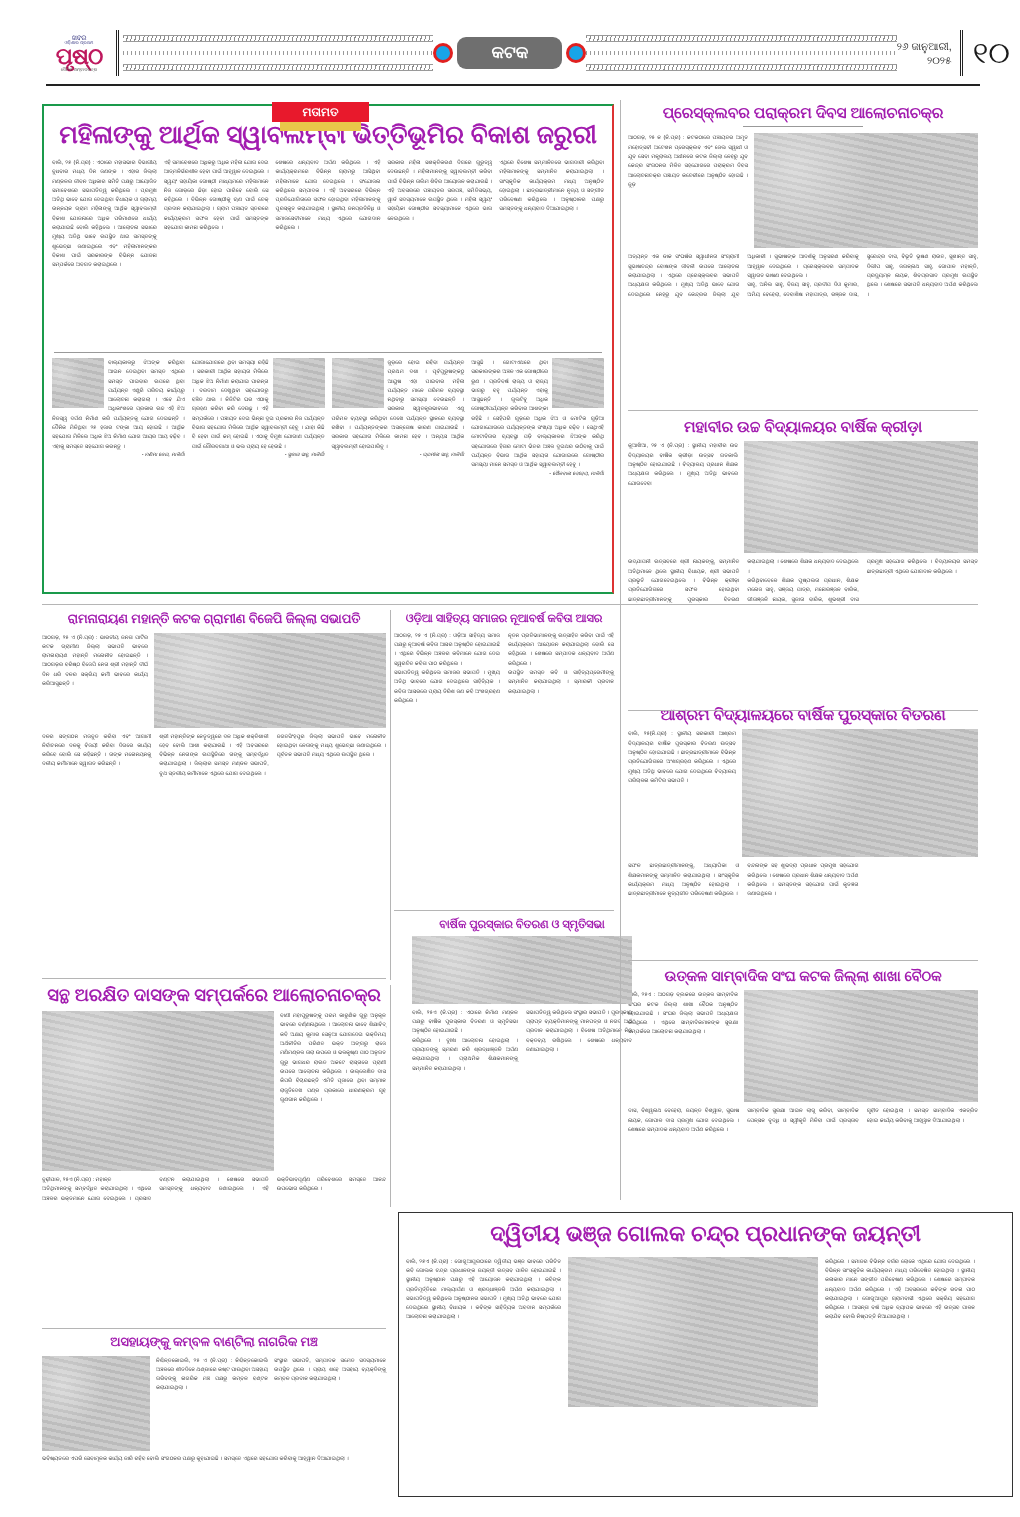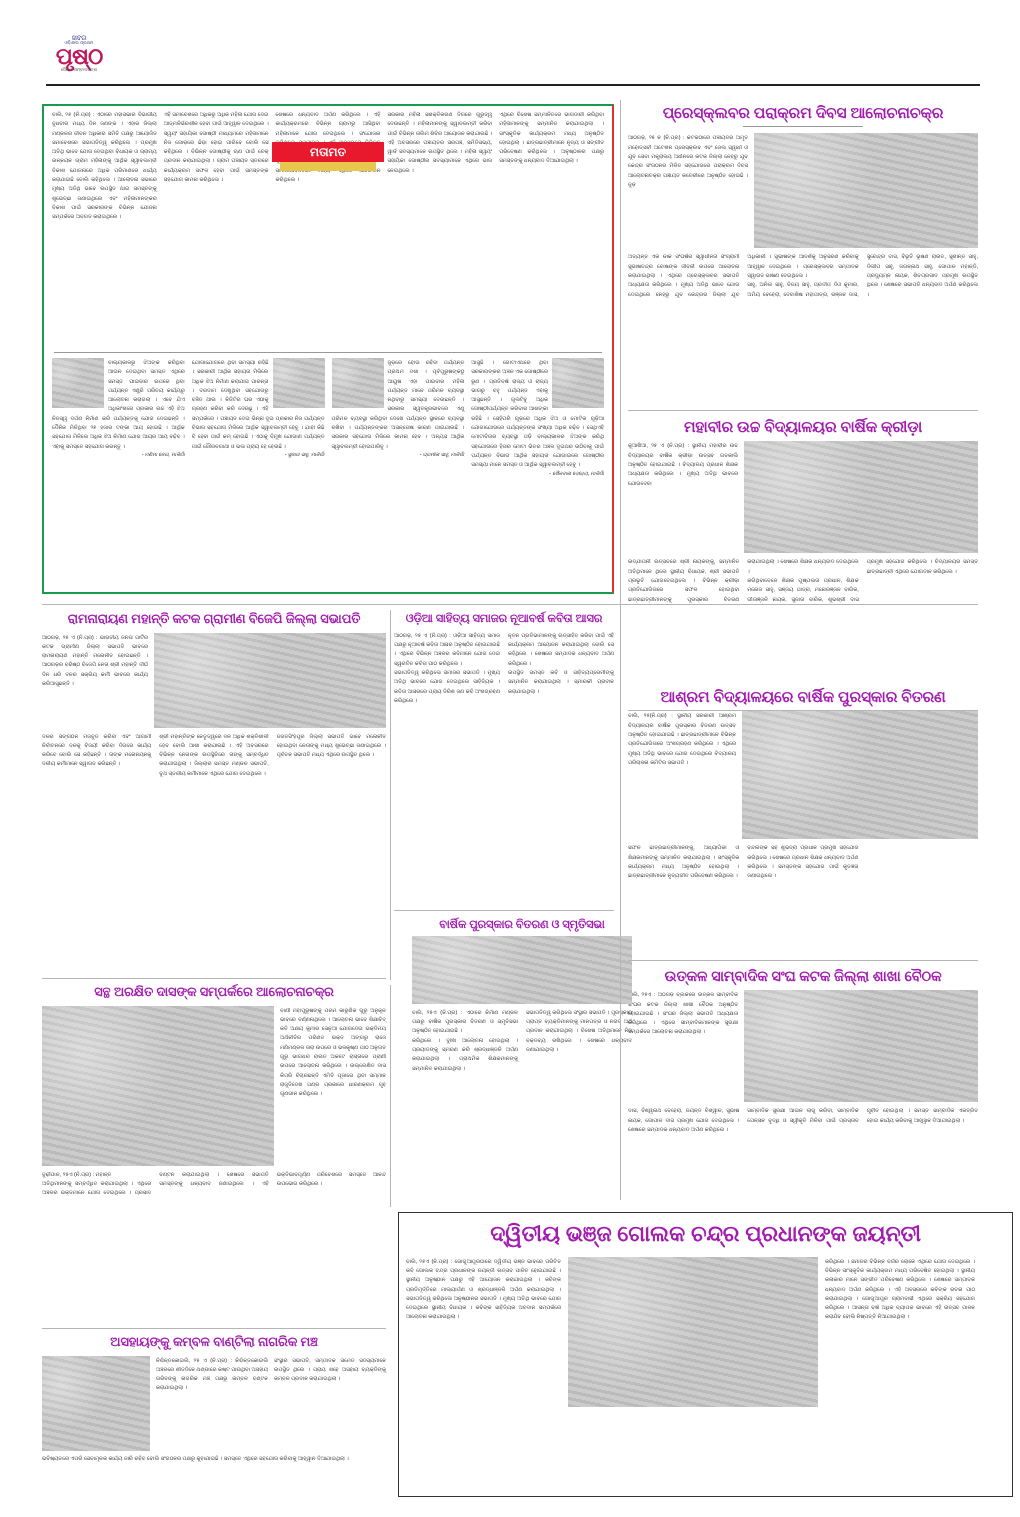--- a/index.html
+++ b/index.html
@@ -73,21 +73,21 @@
   .lead-cols { display:flex; gap:7px; padding:4px 8px 0; }
   .lead-cols > div { flex:1; }
   .lead-sep { position:absolute; left:10px; right:10px; top:246px; border-top:1px solid #999; }
 
   .opinion { position:absolute; left:8px; right:8px; top:252px; display:flex; gap:7px; }
   .opinion > div { flex:1; position:relative; }
   .op-photo { width:52px; height:50px; float:left; margin:0 4px 2px 0; }
   .op-photo.r { float:right; margin:0 0 2px 4px; }
   .op-name { font-size:5px; text-align:right; font-style:italic; color:#111; }
   .matamat {
-    position:absolute; left:228px; top:-4px; width:112px; z-index:5;margin-top:40px;
+    position:absolute; left:228px; top:-4px; width:97px; z-index:5;
   }
   .matamat .m-red { background:#e8192c; color:#fff; font-size:12px; font-weight:bold;
                     text-align:center; padding:3px 0; }
   .matamat .m-yellow { background:#e8c84a; height:9px; margin:0 8px; }
 
   
   .col-r { position:absolute; left:628px; width:350px; }
   .mini-rule { width:120px; height:1px; background:#999; margin:5px auto 6px; }
 
   
@@ -108,24 +108,47 @@
 <body>
 
 <div class="masthead">
   <div class="logo-box">
     <div class="logo-top">ଖବର</div>
     <div class="logo-sub">ଓଡ଼ିଶାର ପ୍ରଥମ</div>
     <div class="logo-main">ପୃଷ୍ଠ</div>
     <div class="logo-bottom">ଦୈନିକ ସମ୍ବାଦପତ୍ର</div>
   </div>
 
+  <div class="rule-stack">
+    <div class="dbl-bar"></div>
+    <div class="hatch">
+      <div class="line-a"></div>
+        <div class="line-b"></div>
+        <div class="line-c"></div>
+    </div>
+    <div class="dot"></div>
+    <div class="city-pill">କଟକ</div>
+    <div class="dot"></div>
+    <div class="hatch">
+      <div class="line-a"></div>
+        <div class="line-b"></div>
+        <div class="line-c"></div>
+    </div>
+    <div class="date-box">
+      <div>୨୬ ଜାନୁଆରୀ,</div>
+      <div>୨୦୨୫</div>
+    </div>
+    <div class="dbl-bar"></div>
+    <div class="page-no">୧୦</div>
+  </div>
 </div>
 <div class="mast-underline"></div>
 
 <div class="lead-box">
+  <div class="hl lead-head">ମହିଳାଙ୍କୁ ଆର୍ଥିକ ସ୍ୱାବଲମ୍ବୀ ଭିତ୍ତିଭୂମିର ବିକାଶ ଜରୁରୀ</div>
 
   <div class="lead-cols">
     <div class="body-col">ବାଲି, ୨୫ (ନି.ପ୍ର) : ଏଠାରେ ମହାସଭାର ବିଭାଗୀୟ ବୁଧବାର ମଧ୍ୟ ଦିନ ଜଣଙ୍କ । ଏହାର ଜିଲ୍ଲା ମଣ୍ଡଳର ଜୀବନ ଅଧିକାର ସମିତି ପକ୍ଷରୁ ଆୟୋଜିତ ସମାବେଶରେ ସଭାପତିତ୍ୱ କରିଥିଲେ । ପ୍ରମୁଖ ଅତିଥି ଭାବେ ଯୋଗ ଦେଇଥିବା ବିଧାୟକ ଓ ଗ୍ରାମ୍ୟ ଉନ୍ନୟନ ଗ୍ରାମ ମହିଳାଙ୍କୁ ଆର୍ଥିକ ସ୍ୱାବଲମ୍ବୀ ବିକାଶ ଯୋଜନାରେ ଅଧିକ ପରିମାଣରେ ଧାର୍ଯ୍ୟ କରାଯାଇଛି ବୋଲି କହିଥିଲେ । ଆଲୋଚନା ସଭାରେ ମୁଖ୍ୟ ଅତିଥି ଭାବେ ଉପସ୍ଥିତ ଥାଇ ସମସ୍ତଙ୍କୁ ଶୁଭେଚ୍ଛା ଜଣାଇଥିଲେ ଏବଂ ମହିଳାମାନଙ୍କର ବିକାଶ ପାଇଁ ସରକାରଙ୍କ ବିଭିନ୍ନ ଯୋଜନା ସମ୍ପର୍କରେ ଅବଗତ କରାଇଥିଲେ ।</div>
     <div class="body-col">ଏହି ସମାବେଶରେ ଅଧିକରୁ ଅଧିକ ମହିଳା ଯୋଗ ଦେଇ ଆତ୍ମନିର୍ଭରଶୀଳ ହେବା ପାଇଁ ଆହ୍ୱାନ ଦେଇଥିଲେ । ସ୍ୱୟଂ ସହାୟିକା ଗୋଷ୍ଠୀ ମାଧ୍ୟମରେ ମହିଳାମାନେ ନିଜ ଗୋଡ଼ରେ ଛିଡ଼ା ହୋଇ ପାରିବେ ବୋଲି ସେ କହିଥିଲେ । ବିଭିନ୍ନ ଗୋଷ୍ଠୀକୁ ଋଣ ପାଇଁ ଚେକ୍ ପ୍ରଦାନ କରାଯାଇଥିଲା । ଗ୍ରାମ ପଞ୍ଚାୟତ ସ୍ତରରେ କାର୍ଯ୍ୟକ୍ରମ ସଫଳ ହେବା ପାଇଁ ସମସ୍ତଙ୍କ ସହଯୋଗ କାମନା କରିଥିଲେ ।</div>
     <div class="body-col">ଶେଷରେ ଧନ୍ୟବାଦ ଅର୍ପଣ କରିଥିଲେ । ଏହି କାର୍ଯ୍ୟକ୍ରମରେ ବିଭିନ୍ନ ଗ୍ରାମରୁ ଆସିଥିବା ମହିଳାମାନେ ଯୋଗ ଦେଇଥିଲେ । ସଂଯୋଜନା କରିଥିଲେ ସମ୍ପାଦକ । ଏହି ଅବସରରେ ବିଭିନ୍ନ ପ୍ରତିଯୋଗିତାରେ ସଫଳ ହୋଇଥିବା ମହିଳାମାନଙ୍କୁ ପୁରସ୍କୃତ କରାଯାଇଥିଲା । ସ୍ଥାନୀୟ ଜନପ୍ରତିନିଧି ଓ ସମାଜସେବୀମାନେ ମଧ୍ୟ ଏଥିରେ ଯୋଗଦାନ କରିଥିଲେ ।</div>
     <div class="body-col">ସରକାର ମହିଳା ସଶକ୍ତିକରଣ ଦିଗରେ ଗୁରୁତ୍ୱ ଦେଉଛନ୍ତି । ମହିଳାମାନଙ୍କୁ ସ୍ୱାବଲମ୍ବୀ କରିବା ପାଇଁ ବିଭିନ୍ନ ତାଲିମ ଶିବିର ଆୟୋଜନ କରାଯାଉଛି । ଏହି ଅବସରରେ ପଞ୍ଚାୟତର ସରପଞ୍ଚ, ସମିତିସଭ୍ୟ, ୱାର୍ଡ ସଦସ୍ୟମାନେ ଉପସ୍ଥିତ ଥିଲେ । ମହିଳା ସ୍ୱୟଂ ସହାୟିକା ଗୋଷ୍ଠୀର ସଦସ୍ୟାମାନେ ଏଥିରେ ଭାଗ ନେଇଥିଲେ ।</div>
     <div class="body-col">ଏଥିରେ ବିଶେଷ ସମ୍ମାନିତରେ ଭାଗଦାରୀ କରିଥିବା ମହିଳାମାନଙ୍କୁ ସମ୍ମାନିତ କରାଯାଇଥିଲା । ସାଂସ୍କୃତିକ କାର୍ଯ୍ୟକ୍ରମ ମଧ୍ୟ ଅନୁଷ୍ଠିତ ହୋଇଥିଲା । ଛାତ୍ରଛାତ୍ରୀମାନେ ନୃତ୍ୟ ଓ ସଙ୍ଗୀତ ପରିବେଷଣ କରିଥିଲେ । ଅନୁଷ୍ଠାନର ପକ୍ଷରୁ ସମସ୍ତଙ୍କୁ ଧନ୍ୟବାଦ ଦିଆଯାଇଥିଲା ।</div>
   </div>
 
   <div class="lead-sep"></div>
@@ -177,21 +200,21 @@
   <div style="display:flex; gap:6px; margin-top:6px;">
     <div class="body-col" style="width:110px;">କୁଆଖିଆ, ୨୫ ଏ (ନି.ପ୍ର) : ସ୍ଥାନୀୟ ମହାବୀର ଉଚ୍ଚ ବିଦ୍ୟାଳୟର ବାର୍ଷିକ କ୍ରୀଡ଼ା ଉତ୍ସବ ଗତକାଲି ଅନୁଷ୍ଠିତ ହୋଇଯାଇଛି । ବିଦ୍ୟାଳୟ ପ୍ରଧାନ ଶିକ୍ଷକ ଅଧ୍ୟକ୍ଷତା କରିଥିଲେ । ମୁଖ୍ୟ ଅତିଥି ଭାବରେ ଯୋଗଦେବା</div>
     <div class="photo" style="width:234px;height:112px;"></div>
   </div>
   <div class="three-col" style="margin-top:4px;">
     <div class="body-col">ଉଦ୍‌ଯାପନୀ ଉତ୍ସବରେ ଶ୍ରୀ ନାୟକଙ୍କୁ, ସମ୍ମାନିତ ଅତିଥିମାନେ ଥିଲେ ସ୍ଥାନୀୟ ବିଧାୟକ, ଶ୍ରୀ ସଭାପତି ପ୍ରଭୃତି ଯୋଗଦେଇଥିଲେ । ବିଭିନ୍ନ କ୍ରୀଡ଼ା ପ୍ରତିଯୋଗିତାରେ ସଫଳ ହୋଇଥିବା ଛାତ୍ରଛାତ୍ରୀମାନଙ୍କୁ ପୁରସ୍କାର ବିତରଣ କରାଯାଇଥିଲା । ଶେଷରେ ଶିକ୍ଷକ ଧନ୍ୟବାଦ ଦେଇଥିଲେ ।</div>
     <div class="body-col">କରିଥିବାବେଳେ ଶିକ୍ଷକ ପୁଷ୍ପଲତା ପ୍ରଧାନ, ଶିକ୍ଷକ ମନୋଜ ସାହୁ, ସଞ୍ଜୟ ପାତ୍ର, ମନୋରଞ୍ଜନ ବାରିକ, ଗୀତାଞ୍ଜଳି ନାୟକ, ସୁଜାତା ବାରିକ, ଶୁଭଶ୍ରୀ ଦାସ ପ୍ରମୁଖ ସହଯୋଗ କରିଥିଲେ । ବିଦ୍ୟାଳୟର ସମସ୍ତ ଛାତ୍ରଛାତ୍ରୀ ଏଥିରେ ଯୋଗଦାନ କରିଥିଲେ ।</div>
   </div>
 </div>
 
-<div class="col-r" style="top:688px;">
+<div class="col-r" style="top:706px;">
   <div class="hl" style="font-size:15.5px;">ଆଶ୍ରମ ବିଦ୍ୟାଳୟରେ ବାର୍ଷିକ ପୁରସ୍କାର ବିତରଣ</div>
   <div style="display:flex; gap:6px; margin-top:6px;">
     <div class="body-col" style="width:108px;">ବାଲି, ୨୫(ନି.ପ୍ର) : ସ୍ଥାନୀୟ ସରକାରୀ ଆଶ୍ରମ ବିଦ୍ୟାଳୟର ବାର୍ଷିକ ପୁରସ୍କାର ବିତରଣ ଉତ୍ସବ ଅନୁଷ୍ଠିତ ହୋଇଯାଇଛି । ଛାତ୍ରଛାତ୍ରୀମାନେ ବିଭିନ୍ନ ପ୍ରତିଯୋଗିତାରେ ଅଂଶଗ୍ରହଣ କରିଥିଲେ । ଏଥିରେ ମୁଖ୍ୟ ଅତିଥି ଭାବରେ ଯୋଗ ଦେଇଥିଲେ ବିଦ୍ୟାଳୟ ପରିଚାଳନା କମିଟିର ସଭାପତି ।</div>
     <div class="photo" style="width:236px;height:128px;"></div>
   </div>
   <div class="three-col" style="margin-top:4px;">
     <div class="body-col">ସଫଳ ଛାତ୍ରଛାତ୍ରୀମାନଙ୍କୁ, ଅଧ୍ୟାପିକା ଓ ଶିକ୍ଷକମାନଙ୍କୁ ସମ୍ମାନିତ କରାଯାଇଥିଲା । ସାଂସ୍କୃତିକ କାର୍ଯ୍ୟକ୍ରମ ମଧ୍ୟ ଅନୁଷ୍ଠିତ ହୋଇଥିଲା । ଛାତ୍ରଛାତ୍ରୀମାନେ ନୃତ୍ୟଗୀତ ପରିବେଷଣ କରିଥିଲେ ।</div>
     <div class="body-col">ବନ୍ଦନାଙ୍କ ସହ ଶୁଭଦ୍ରା ପ୍ରଧାନ ପ୍ରମୁଖ ସହଯୋଗ କରିଥିଲେ । ଶେଷରେ ପ୍ରଧାନ ଶିକ୍ଷକ ଧନ୍ୟବାଦ ଅର୍ପଣ କରିଥିଲେ । ସମସ୍ତଙ୍କ ସହଯୋଗ ପାଇଁ କୃତଜ୍ଞତା ଜଣାଇଥିଲେ ।</div>
   </div>
 </div>
@@ -236,21 +259,21 @@
   <div class="hl" style="font-size:11.5px;">ବାର୍ଷିକ ପୁରସ୍କାର ବିତରଣ ଓ ସ୍ମୃତିସଭା</div>
   <div class="photo" style="width:220px;height:68px;margin-top:5px;"></div>
   <div class="two-col" style="margin-top:4px;">
     <div class="body-col">ବାଲି, ୨୫ଏ (ନି.ପ୍ର) : ଏଠାରେ ନିର୍ମାଣ ମଣ୍ଡଳ ପକ୍ଷରୁ ବାର୍ଷିକ ପୁରସ୍କାର ବିତରଣ ଓ ସ୍ମୃତିସଭା ଅନୁଷ୍ଠିତ ହୋଇଯାଇଛି ।</div>
     <div class="body-col">କରିଥିଲେ । ଦୁଃଖ ଆଲୋଚନା ହୋଇଥିଲା । ପ୍ରୟାତଙ୍କୁ ସ୍ମରଣ କରି ଶ୍ରଦ୍ଧାଞ୍ଜଳି ଅର୍ପଣ କରାଯାଇଥିଲା । ପ୍ରାଥମିକ ଶିକ୍ଷକମାନଙ୍କୁ ସମ୍ମାନିତ କରାଯାଇଥିଲା ।</div>
     <div class="body-col">ସଭାପତିତ୍ୱ କରିଥିଲେ ସଂସ୍ଥାର ସଭାପତି । ପୁରସ୍କାର ପ୍ରାପ୍ତ ବ୍ୟକ୍ତିମାନଙ୍କୁ ମାନପତ୍ର ଓ ନଗଦ ଅର୍ଥ ପ୍ରଦାନ କରାଯାଇଥିଲା । ବିଶେଷ ଅତିଥିମାନେ ନିଜ ବକ୍ତବ୍ୟ ରଖିଥିଲେ । ଶେଷରେ ଧନ୍ୟବାଦ ଜଣାଯାଇଥିଲା ।</div>
   </div>
 </div>
 
 <div class="sec" style="left:42px; top:985px; width:344px;">
-  <div class="hl" style="font-size:13px;text-align:center;">ସନ୍ଥ ଅରକ୍ଷିତ ଦାସଙ୍କ ସମ୍ପର୍କରେ ଆଲୋଚନାଚକ୍ର</div>
+  <div class="hl" style="font-size:18px;text-align:center;">ସନ୍ଥ ଅରକ୍ଷିତ ଦାସଙ୍କ ସମ୍ପର୍କରେ ଆଲୋଚନାଚକ୍ର</div>
   <div style="display:flex; gap:6px; margin-top:6px;">
     <div class="photo" style="width:232px;height:160px;"></div>
     <div class="body-col" style="width:106px;">ବାଣୀ ମହାପୁରୁଷଙ୍କୁ ପରମ କାରୁଣିକ ଗୁରୁ ଅନୁକୂଳ ଭାବରେ ବର୍ଣ୍ଣନାଥିଲେ । ଆଲୋଚନା ଭାବେ ଶିକ୍ଷାବିଦ୍ କବି ଅକ୍ଷୟ କୁମାର ସେନୁଆ ଯୋଗଦେଇ ଭକ୍ତିମୟ ଅର୍ଥନୀତିର ପରିଣତ ଭକ୍ତ ଅଙ୍ଗରୁ ରାଜେ ମଣିମଣ୍ଡଳ ତାରା ଉପରେ ଓ ଭଳକୃଷ୍ଣ ପାଠ ଅନୁଗତ ଗୁରୁ ଭାଗଧର ରାଉତ ଅକଟେ ରାସ୍ତାରେ ପ୍ରାଣୀ ଉପରେ ଆଲୋଚନା କରିଥିଲେ । ଉଲ୍ଲେଖିତ ଦାସ କିପରି ବିଚାରଛନ୍ତି ଏମିତି ପୂଜାରେ ଥିବା ସମ୍ମାନ ରାଜୁତିଦେଖ ପଣ୍ଡ ପ୍ରକାରେ ଧାରଣକ୍ରମ ଗୃହ ଗୁଣଗାନ କରିଥିଲେ ।</div>
   </div>
   <div class="three-col" style="margin-top:4px;">
     <div class="body-col">ବୁଢ଼ୀପାଳ, ୨୫ଏ (ନି.ପ୍ର) : ମହାନ୍ତ</div>
     <div class="body-col">ଅତିଥିମାନଙ୍କୁ ସମ୍ବର୍ଦ୍ଧିତ କରାଯାଇଥିଲା । ଏଥିରେ ଅଞ୍ଚଳର ଭକ୍ତମାନେ ଯୋଗ ଦେଇଥିଲେ । ପ୍ରସାଦ ବଣ୍ଟନ କରାଯାଇଥିଲା । ଶେଷରେ ସଭାପତି ସମସ୍ତଙ୍କୁ ଧନ୍ୟବାଦ ଜଣାଇଥିଲେ । ଏହି ଭକ୍ତିଭାବପୂର୍ଣ୍ଣ ପରିବେଶରେ ସମସ୍ତେ ଆନନ୍ଦ ଉପଭୋଗ କରିଥିଲେ ।</div>
   </div>
 </div>
 

